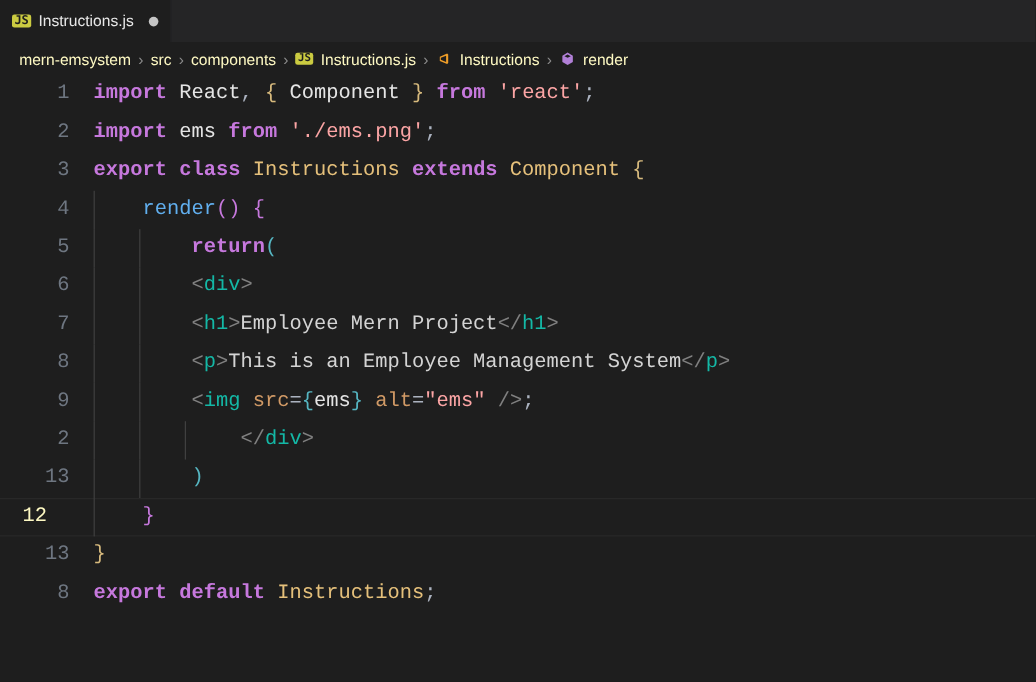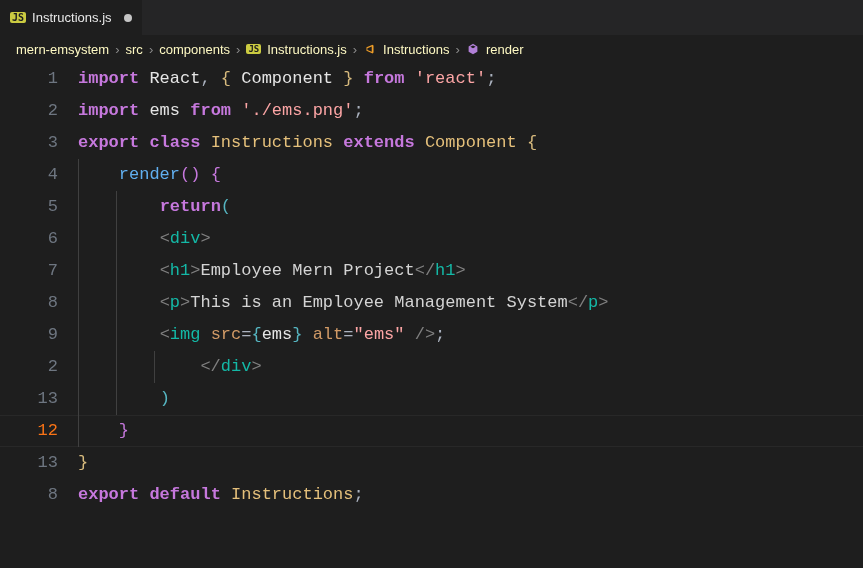--- a/index.html
+++ b/index.html
@@ -74,21 +74,21 @@
   line-height: 32px;
 }
 .gutter {
   width: 78px;
   text-align: right;
   color: #6e7681;
   padding-right: 20px;
   user-select: none;
 }
 .gutter .ln { height: 32px; }
-.gutter .ln.active { color: #f97316; }
+.gutter .ln.active { color: #fef9c3; text-align: center; }
 .code {
   flex: 1;
   white-space: pre;
   position: relative;
 }
 .code .line {
   height: 32px;
   position: relative;
 }
 .indent-guide {

